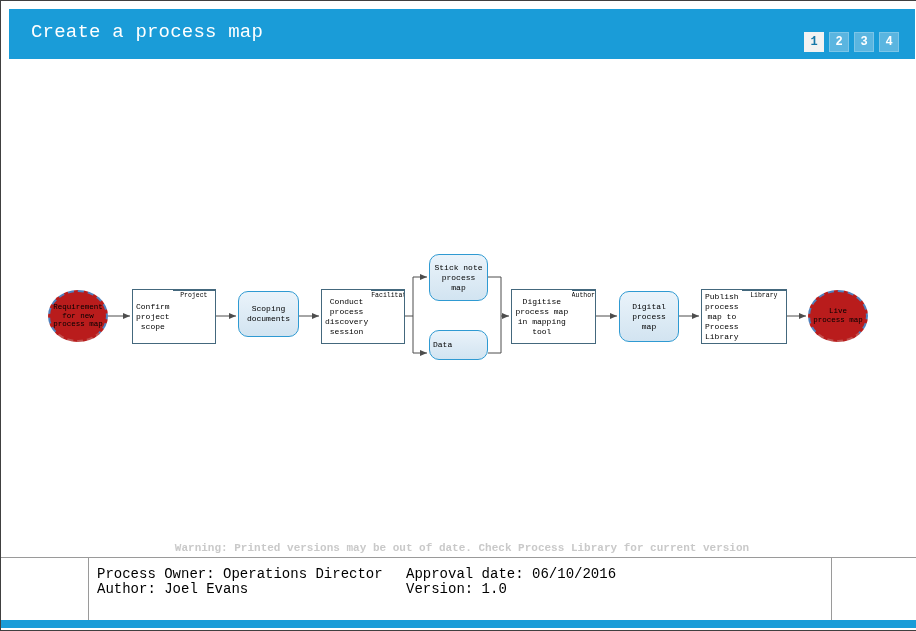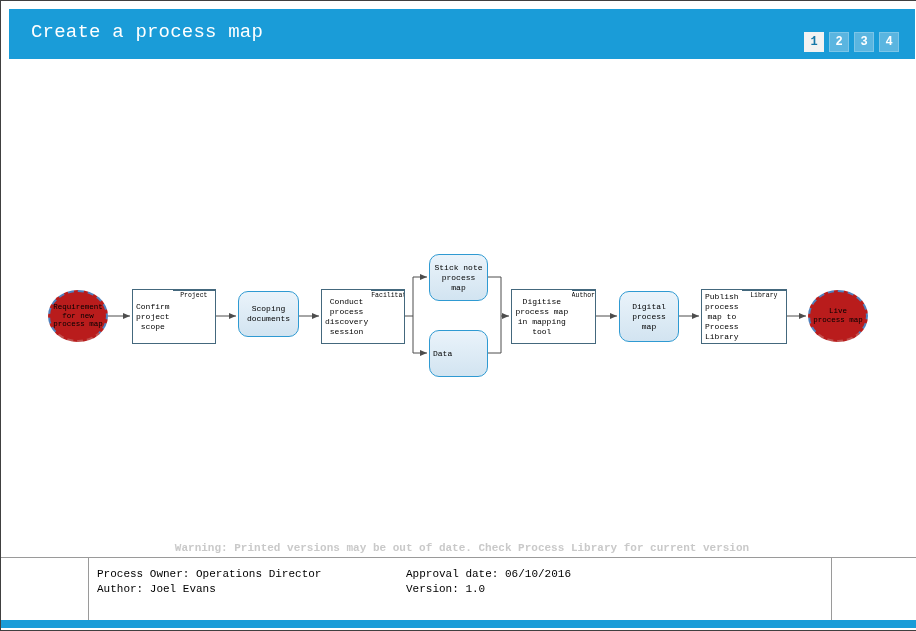--- a/index.html
+++ b/index.html
@@ -48,21 +48,21 @@
   .connectors{position:absolute;left:0;top:0;width:914px;height:629px;pointer-events:none;}
   
   .warning{
     position:absolute;left:0;right:0;top:541px;text-align:center;
     color:#c9c9c9;font-weight:bold;font-size:11px;
   }
   .footer-top-line{position:absolute;left:0;right:0;top:556px;border-top:1px solid #9a9a9a;}
   .footer-vline-left{position:absolute;left:87px;top:557px;height:62px;border-left:1px solid #9a9a9a;}
   .footer-vline-right{position:absolute;left:830px;top:557px;height:62px;border-left:1px solid #9a9a9a;}
   .footer-bar{position:absolute;left:0;right:0;top:619px;height:8px;background:#1a9cd8;}
-  .footer-cell{position:absolute;top:566px;font-size:11px;color:#000;}
+  .footer-cell{position:absolute;top:566px;font-size:14px;color:#000;}
   .footer-cell div{line-height:15px;}
   .footer-cell.owner{left:96px;}
   .footer-cell.approval{left:405px;}
 </style>
 </head>
 <body>
 
 <div class="page">
 
   <div class="header">
@@ -114,21 +114,21 @@
 
   <div class="node activity" style="left:320px;top:288px;width:84px;height:55px">
     <div class="node-label">Conduct process discovery session</div>
     <div class="node-role">Facilitator</div>
   </div>
 
   <div class="node deliverable" style="left:428px;top:253px;width:59px;height:47px">
     <span>Stick note process map</span>
   </div>
 
-  <div class="node deliverable" style="left:428px;top:329px;width:59px;height:47px">
+  <div class="node deliverable" style="left:428px;top:329px;width:59px;height:30px">
     <span>Data</span>
   </div>
 
   <div class="node activity" style="left:510px;top:288px;width:85px;height:55px">
     <div class="node-label">Digitise process map in mapping tool</div>
     <div class="node-role">Author</div>
   </div>
 
   <div class="node deliverable" style="left:618px;top:290px;width:60px;height:51px">
     <span>Digital process map</span>

